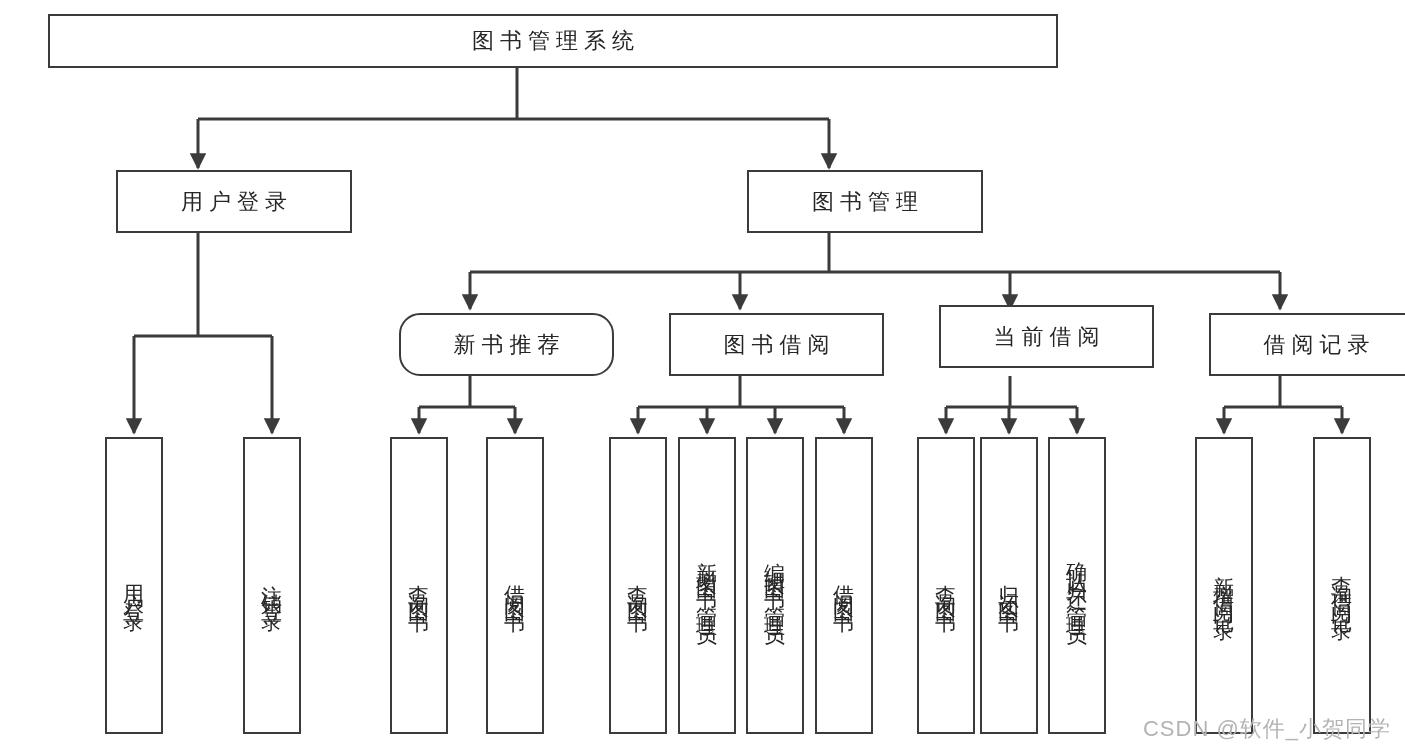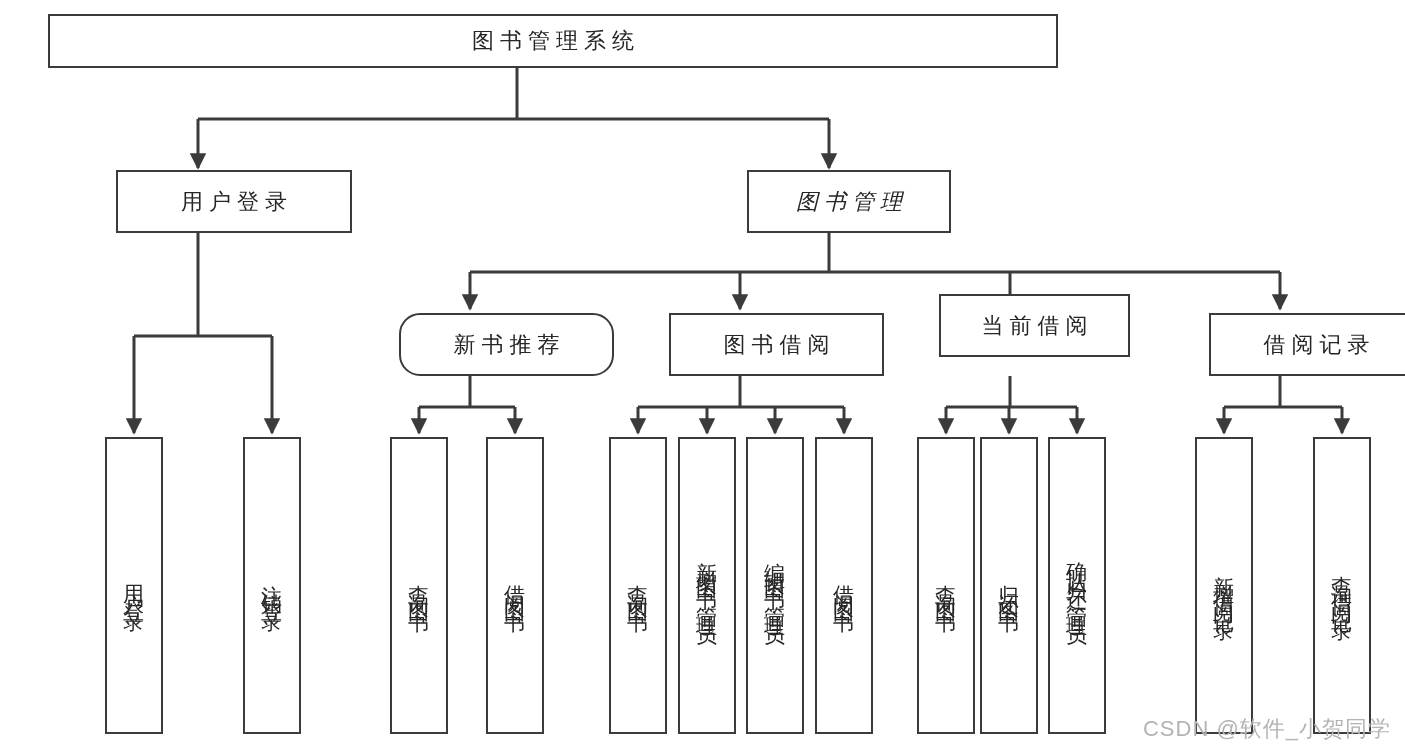--- a/index.html
+++ b/index.html
@@ -103,31 +103,31 @@
     </g>
   </svg>
 
   <div class="box hbox" style="left:12px;top:14px;width:1010px;height:54px;">
     <span>图书管理系统</span>
   </div>
 
   <div class="box hbox" style="left:80px;top:170px;width:236px;height:63px;">
     <span>用户登录</span>
   </div>
-  <div class="box hbox" style="left:711px;top:170px;width:204px;height:63px;font-style:italic;">
+  <div class="box hbox" style="left:711px;top:170px;width:236px;height:63px;">
     <span>图书管理</span>
   </div>
 
   <div class="box hbox" style="left:363px;top:313px;width:215px;height:63px;border-radius:21px;">
     <span>新书推荐</span>
   </div>
   <div class="box hbox" style="left:633px;top:313px;width:215px;height:63px;text-align:center;">
     <span>图书借阅</span>
   </div>
-  <div class="box hbox" style="left:903px;top:294px;width:191px;height:63px;justify-content:center;">
+  <div class="box hbox" style="left:903px;top:305px;width:215px;height:63px;justify-content:center;">
     <span>当前借阅</span>
   </div>
   <div class="box hbox" style="left:1173px;top:313px;width:215px;height:63px;">
     <span>借阅记录</span>
   </div>
 
   <div class="box vbox" style="left:105px;">
     <span class="vtext">用户登录</span>
   </div>
   <div class="box vbox" style="left:243px;">

